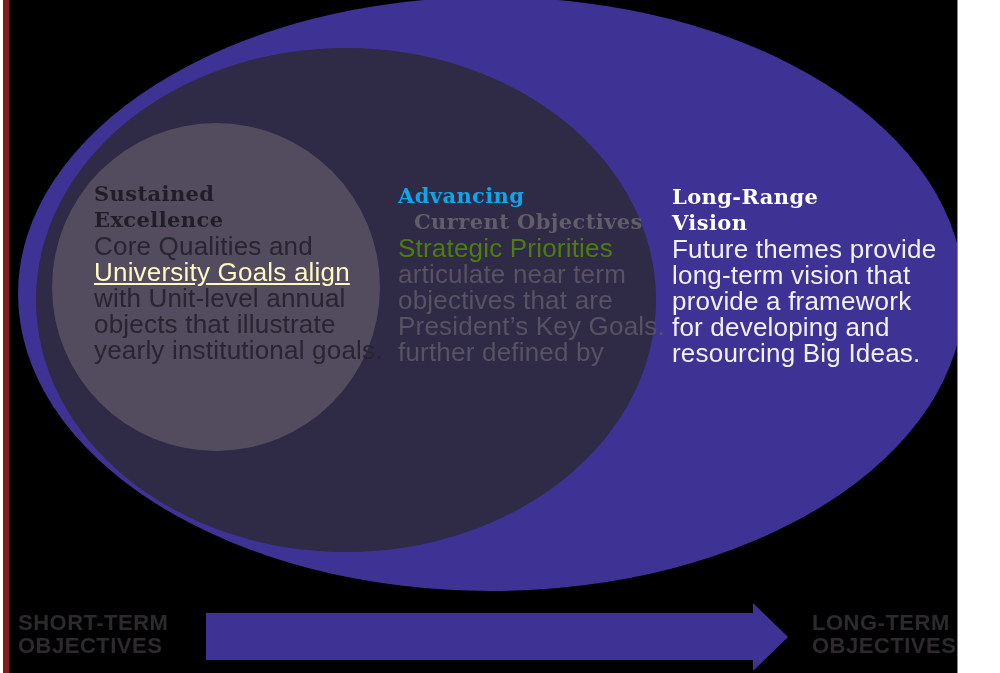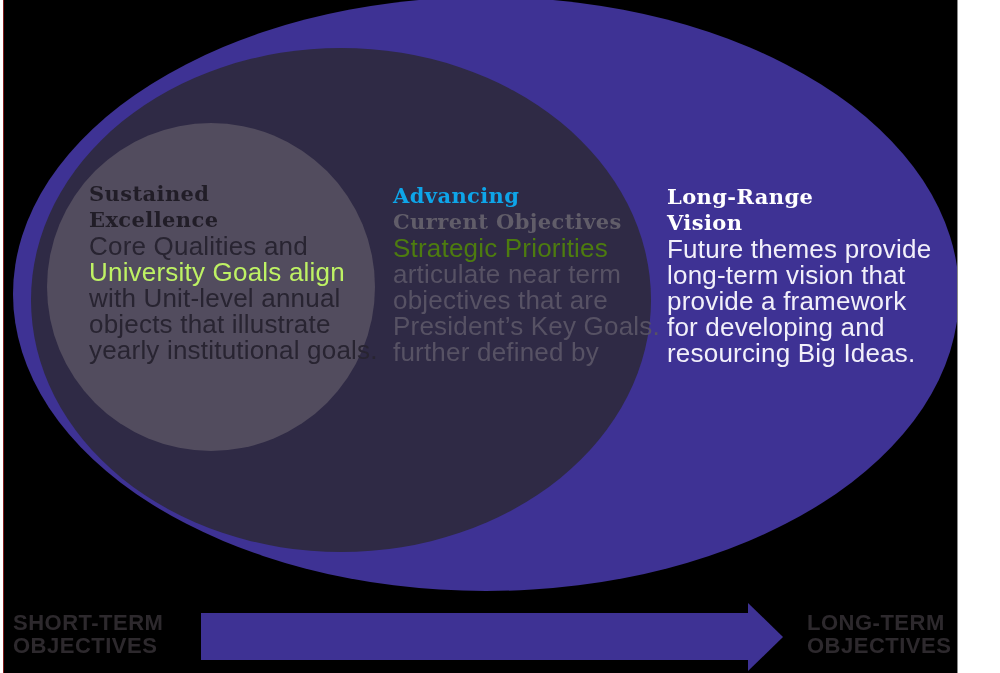--- a/index.html
+++ b/index.html
@@ -1,19 +1,19 @@
 <!DOCTYPE html>
 <html><head>
 <meta charset="utf-8">
 <style>
   html,body{margin:0;padding:0;}
   body{width:1000px;height:673px;background:#ffffff;font-family:"Liberation Sans",sans-serif;}
   #page{position:relative;width:1000px;height:673px;background:#ffffff;overflow:hidden;}
   #canvas{position:absolute;left:3px;top:0;width:955px;height:673px;background:#000000;
-          border-left:1px solid #7f1d1d;border-right:1px solid #8a8a8a;box-sizing:border-box;
+          border-left:6px solid #7f1d1d;border-right:1px solid #8a8a8a;box-sizing:border-box;
           overflow:hidden;}
   .ellipse{position:absolute;border-radius:50%;}
   #outer-ellipse{left:9px;top:-3px;width:946px;height:594px;}
   #middle-ellipse{left:27px;top:48px;width:620px;height:504px;}
   #inner-circle{left:43px;top:123px;width:328px;height:328px;}
   .textblock{position:absolute;width:300px;}
   .textblock .hline{font-family:"DejaVu Serif",serif;font-weight:bold;font-size:21px;
                     line-height:26px;letter-spacing:0.4px;}
   .textblock .bline{font-family:"Liberation Sans",sans-serif;font-size:26px;line-height:26px;
                     letter-spacing:0.2px;}
@@ -36,29 +36,29 @@
   <div id="canvas">
 
     <div id="outer-ellipse" class="ellipse" style="background: rgb(62, 50, 148);"></div>
     <div id="middle-ellipse" class="ellipse" style="background: rgb(47, 42, 69);"></div>
     <div id="inner-circle" class="ellipse" style="background: rgb(82, 76, 94);"></div>
 
     <div id="block-sustained" class="textblock">
       <div class="hline" style="color: rgb(33, 29, 39);">Sustained</div>
       <div class="hline" style="color: rgb(33, 29, 39);">Excellence</div>
       <div class="bline" style="color: rgb(40, 36, 49);">Core Qualities and</div>
-      <div class="bline" style="color: #bef264;">University Goals align</div>
+      <div class="bline" style="color: #fef9c3; text-decoration: underline;">University Goals align</div>
       <div class="bline" style="color: rgb(40, 36, 49);">with Unit-level annual</div>
       <div class="bline" style="color: rgb(40, 36, 49);">objects that illustrate</div>
       <div class="bline" style="color: rgb(40, 36, 49);">yearly institutional goals.</div>
     </div>
 
     <div id="block-advancing" class="textblock">
       <div class="hline" style="color: #0ea5e9;">Advancing</div>
-      <div class="hline" style="color: rgb(97, 93, 105);">Current Objectives</div>
+      <div class="hline" style="color: rgb(97, 93, 105); margin-left: 16px;">Current Objectives</div>
       <div class="bline" style="color: #4d7c0f;">Strategic Priorities</div>
       <div class="bline" style="color: rgb(87, 82, 100);">articulate near term</div>
       <div class="bline" style="color: rgb(87, 82, 100);">objectives that are</div>
       <div class="bline" style="color: rgb(87, 82, 100);">President’s Key Goals.</div>
       <div class="bline" style="color: rgb(87, 82, 100);">further defined by</div>
     </div>
 
     <div id="block-longrange" class="textblock">
       <div class="hline" style="color: rgb(255, 255, 255);">Long-Range</div>
       <div class="hline" style="color: rgb(255, 255, 255);">Vision</div>

